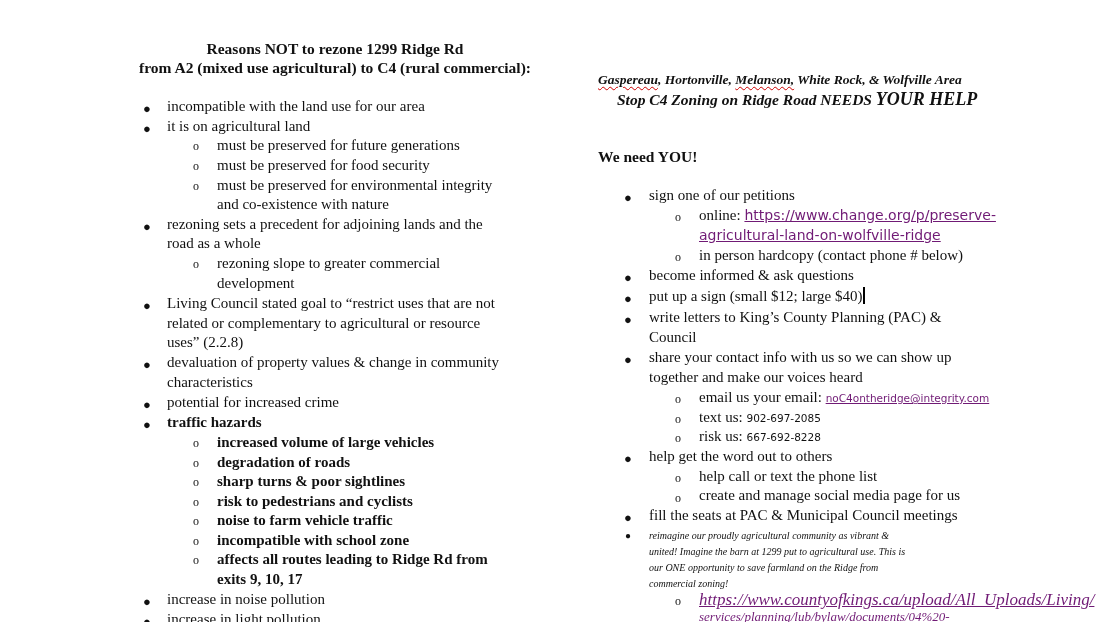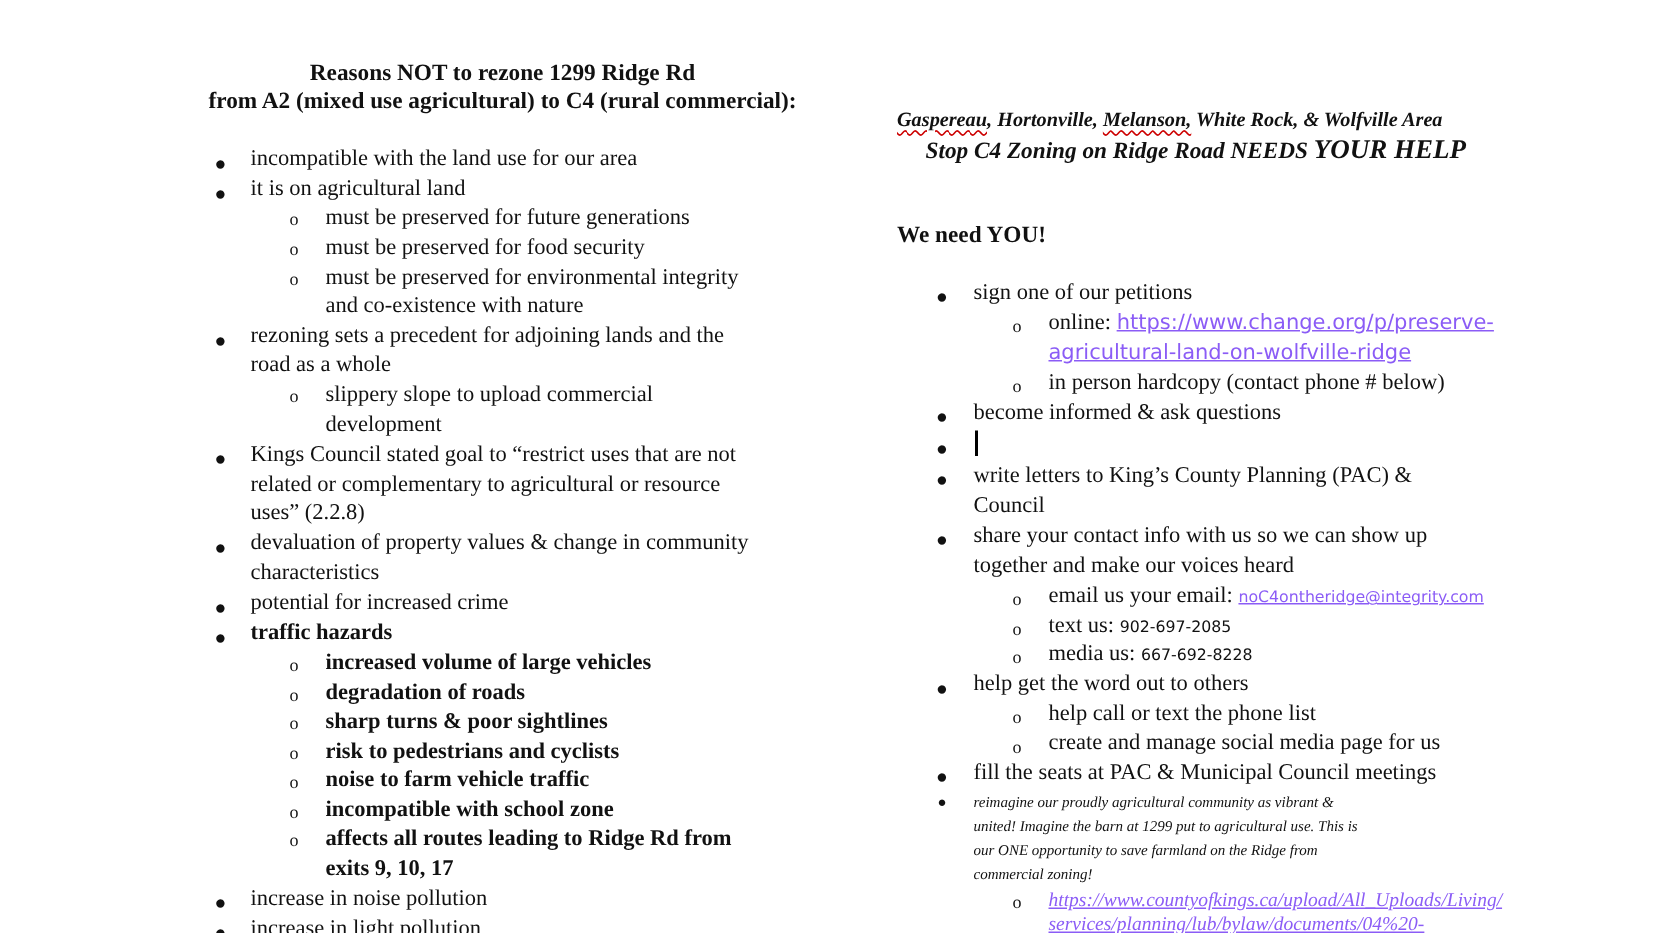--- a/index.html
+++ b/index.html
@@ -11,21 +11,21 @@
     .col { position: absolute; top: 0; }
     .left { left: 100px; width: 470px; }
     .right { left: 598px; width: 440px; }
     .title { position: absolute; text-align: center; font-weight: bold; font-size: 15.5px; line-height: 19px; }
     .t1 { top: 39px; left: 0; width: 470px; }
     .t2 { top: 58px; left: 0; width: 470px; }
     .row { position: absolute; font-size: 15px; line-height: 19.5px; }
     .bullet { position: absolute; font-size: 13px; }
     .circ { position: absolute; font-size: 12px; }
     .bold { font-weight: bold; }
-    a.lnk { color: #8b5cf6; text-decoration: underline; font-family: "DejaVu Sans", sans-serif; }
+    a.lnk { color: #701a75; text-decoration: underline; font-family: "DejaVu Sans", sans-serif; }
     .small-sans { font-family: "DejaVu Sans", sans-serif; font-size: 10.5px; }
     .squiggle { text-decoration: underline wavy #cc0000; text-decoration-thickness: 1px; text-underline-offset: 2px; }
     .rhead1 { position: absolute; top: 72px; left: 0; font-style: italic; font-weight: bold; font-size: 13.5px; white-space: nowrap; }
     .rhead2 { position: absolute; top: 89px; left: 19px; font-style: italic; font-weight: bold; font-size: 15.5px; white-space: nowrap; }
     .rhead2 .big { font-size: 18px; }
     .weneed { position: absolute; top: 148px; left: 0; font-weight: bold; font-size: 15.5px; }
     .caret { display: inline-block; width: 2px; height: 17px; background: #000; vertical-align: -3px; margin-left: 1px; }
     .it-small { font-style: italic; font-size: 10px; line-height: 16px; }
   </style>
 </head>
@@ -48,25 +48,25 @@
   <span class="circ" style="left:193px;top:159px">o</span>
   <div class="row" style="left:217px;top:156px">must be preserved for food security</div>
   <span class="circ" style="left:193px;top:179px">o</span>
   <div class="row" style="left:217px;top:176px">must be preserved for environmental integrity</div>
   <div class="row" style="left:217px;top:195px">and co-existence with nature</div>
 
   <span class="bullet" style="left:143px;top:219px">●</span>
   <div class="row" style="left:167px;top:215px">rezoning sets a precedent for adjoining lands and the</div>
   <div class="row" style="left:167px;top:234px">road as a whole</div>
   <span class="circ" style="left:193px;top:257px">o</span>
-  <div class="row" style="left:217px;top:254px">slippery slope to upload commercial</div>
+  <div class="row" style="left:217px;top:254px">rezoning slope to greater commercial</div>
   <div class="row" style="left:217px;top:274px">development</div>
 
   <span class="bullet" style="left:143px;top:298px">●</span>
-  <div class="row" style="left:167px;top:294px">Kings Council stated goal to “restrict uses that are not</div>
+  <div class="row" style="left:167px;top:294px">Living Council stated goal to “restrict uses that are not</div>
   <div class="row" style="left:167px;top:314px">related or complementary to agricultural or resource</div>
   <div class="row" style="left:167px;top:333px">uses” (2.2.8)</div>
 
   <span class="bullet" style="left:143px;top:357px">●</span>
   <div class="row" style="left:167px;top:353px">devaluation of property values &amp; change in community</div>
   <div class="row" style="left:167px;top:373px">characteristics</div>
 
   <span class="bullet" style="left:143px;top:397px">●</span>
   <div class="row" style="left:167px;top:393px">potential for increased crime</div>
 
@@ -119,60 +119,60 @@
   <div class="row" style="left:699px;top:226px">
     <a class="lnk" style="font-size:14px">agricultural-land-on-wolfville-ridge</a>
   </div>
   <span class="circ" style="left:675px;top:250px">o</span>
   <div class="row" style="left:699px;top:246px">in person hardcopy (contact phone # below)</div>
 
   <span class="bullet" style="left:624px;top:270px">●</span>
   <div class="row" style="left:649px;top:266px">become informed &amp; ask questions</div>
   <span class="bullet" style="left:624px;top:291px">●</span>
   <div class="row" style="left:649px;top:287px">
-    <span class="caret"></span>
+    <span>put up a sign (small $12; large $40)</span><span class="caret"></span>
   </div>
 
   <span class="bullet" style="left:624px;top:312px">●</span>
   <div class="row" style="left:649px;top:308px">write letters to King’s County Planning (PAC) &amp;</div>
   <div class="row" style="left:649px;top:328px">Council</div>
 
   <span class="bullet" style="left:624px;top:352px">●</span>
   <div class="row" style="left:649px;top:348px">share your contact info with us so we can show up</div>
   <div class="row" style="left:649px;top:368px">together and make our voices heard</div>
 
   <span class="circ" style="left:675px;top:392px">o</span>
   <div class="row" style="left:699px;top:388px;white-space:nowrap">
     <span>email us your email: </span><a class="lnk" style="font-size:10.5px">noC4ontheridge@integrity.com</a>
   </div>
   <span class="circ" style="left:675px;top:412px">o</span>
   <div class="row" style="left:699px;top:408px">
     <span>text us: </span><span class="small-sans">902-697-2085</span>
   </div>
   <span class="circ" style="left:675px;top:431px">o</span>
   <div class="row" style="left:699px;top:427px">
-    <span>media us: </span><span class="small-sans">667-692-8228</span>
+    <span>risk us: </span><span class="small-sans">667-692-8228</span>
   </div>
 
   <span class="bullet" style="left:624px;top:451px">●</span>
   <div class="row" style="left:649px;top:447px">help get the word out to others</div>
   <span class="circ" style="left:675px;top:471px">o</span>
   <div class="row" style="left:699px;top:467px">help call or text the phone list</div>
   <span class="circ" style="left:675px;top:491px">o</span>
   <div class="row" style="left:699px;top:486px">create and manage social media page for us</div>
 
   <span class="bullet" style="left:624px;top:510px">●</span>
   <div class="row" style="left:649px;top:506px">fill the seats at PAC &amp; Municipal Council meetings</div>
 
   <span class="bullet" style="left:625px;top:530px;font-size:10px">●</span>
   <div class="row it-small" style="left:649px;top:528px">reimagine our proudly agricultural community as vibrant &amp;</div>
   <div class="row it-small" style="left:649px;top:544px">united! Imagine the barn at 1299 put to agricultural use.  This is</div>
   <div class="row it-small" style="left:649px;top:560px">our ONE opportunity to save farmland on the Ridge from</div>
   <div class="row it-small" style="left:649px;top:576px">commercial zoning!</div>
 
   <span class="circ" style="left:675px;top:594px">o</span>
   <div class="row" style="left:699px;top:591px;white-space:nowrap">
-    <a class="lnk it-small" style="font-family:'Liberation Serif',serif;font-size:13px">https://www.countyofkings.ca/upload/All_Uploads/Living/</a>
+    <a class="lnk it-small" style="font-family:'Liberation Serif',serif;font-size:17px">https://www.countyofkings.ca/upload/All_Uploads/Living/</a>
   </div>
   <div class="row" style="left:699px;top:607px;white-space:nowrap">
     <a class="lnk it-small" style="font-family:'Liberation Serif',serif;font-size:13px">services/planning/lub/bylaw/documents/04%20-</a>
   </div>
 </div>
 
 </body></html>

